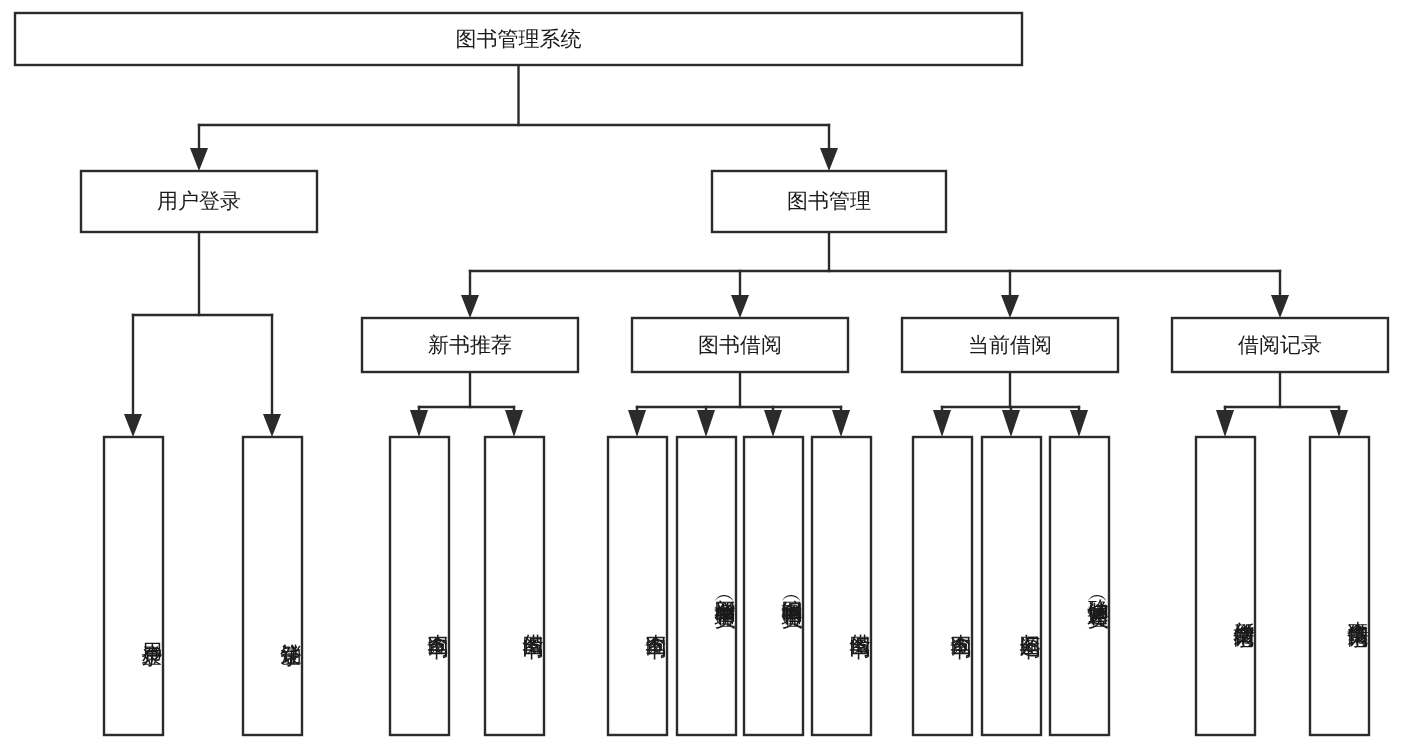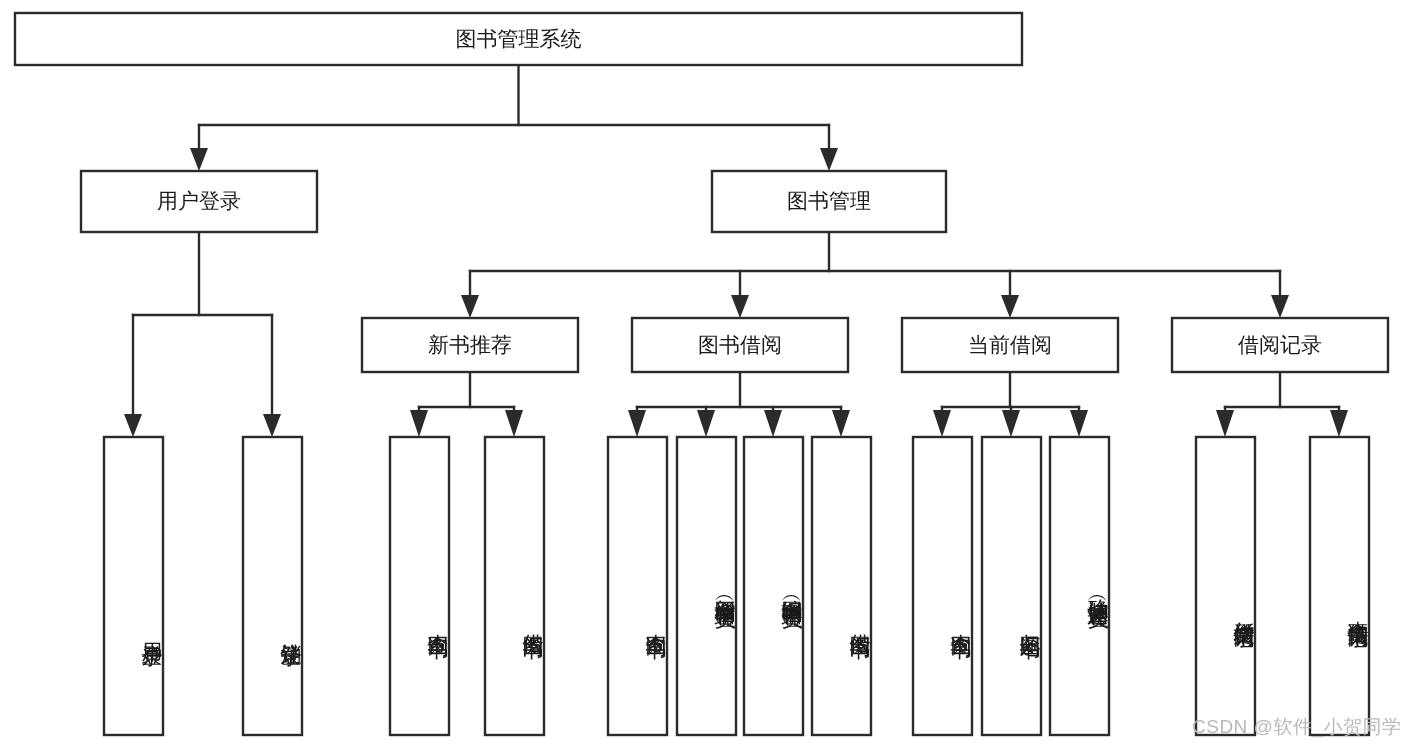--- a/index.html
+++ b/index.html
@@ -215,15 +215,14 @@
   <div class="node-label-v" style="left:608px; top:505px; width:59px; height:230px;">查询图书</div>
   <div class="node-label-v" style="left:677px; top:443px; width:59px; height:292px;">新增图书（管理员）</div>
   <div class="node-label-v" style="left:744px; top:443px; width:59px; height:292px;">编辑图书（管理员）</div>
   <div class="node-label-v" style="left:812px; top:505px; width:59px; height:230px;">借阅图书</div>
   <div class="node-label-v" style="left:913px; top:505px; width:59px; height:230px;">查询图书</div>
   <div class="node-label-v" style="left:982px; top:505px; width:59px; height:230px;">归还图书</div>
   <div class="node-label-v" style="left:1050px; top:443px; width:59px; height:292px;">确认归还（管理员）</div>
   <div class="node-label-v" style="left:1196px; top:482px; width:59px; height:253px;">新增借阅记录</div>
   <div class="node-label-v" style="left:1310px; top:482px; width:59px; height:253px;">查询借阅记录</div>
 
-  <div class="watermark" style="left:1192px; top:714px;">CSDN @软件_小贺同学</div>
 
 </div>
 
 </body></html>

